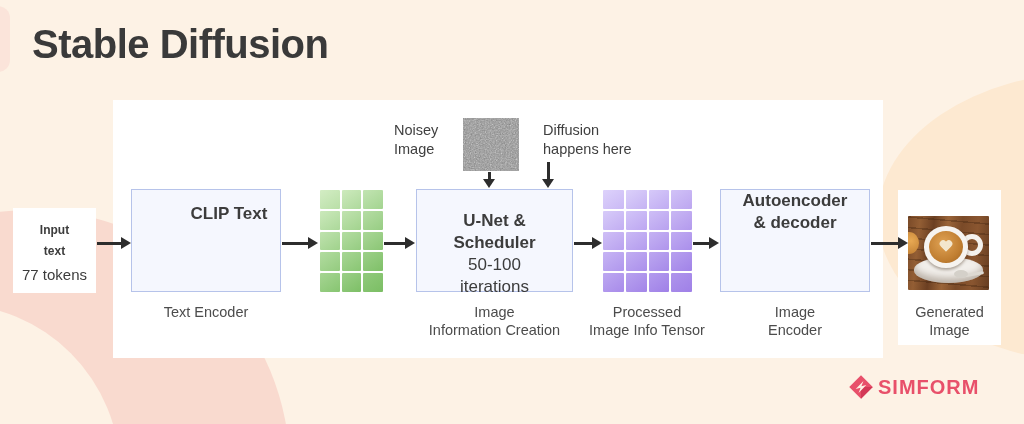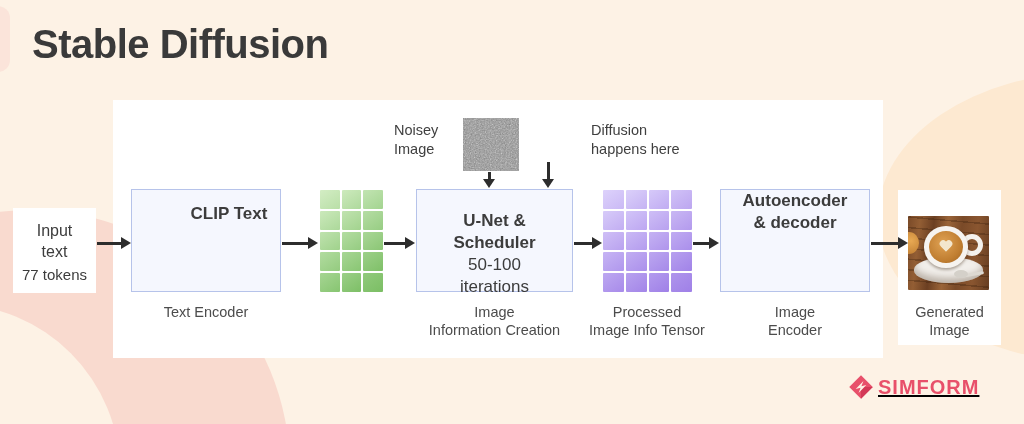--- a/index.html
+++ b/index.html
@@ -22,21 +22,21 @@
     font-size:40px;font-weight:700;color:#3a3a3a;letter-spacing:-0.5px;
   }
 
   .panel{position:absolute;left:113px;top:100px;width:770px;height:258px;background:#ffffff;}
 
   
   .input-card{
     position:absolute;left:13px;top:208px;width:83px;height:85px;background:#ffffff;
     text-align:center;color:#3c3c3c;padding-top:12px;box-sizing:border-box;
   }
-  .input-card .b{display:block;font-weight:400;font-size:16px;line-height:21px;}
+  .input-card .b{display:block;font-weight:700;font-size:12px;line-height:21px;}
   .input-card .s{display:block;font-size:15px;line-height:20px;margin-top:3px;}
 
   
   .fbox{
     position:absolute;top:189px;height:103px;background:#f5f7fe;border:1.5px solid #b6c3ea;
     box-sizing:border-box;text-align:center;color:#3c3c3c;
   }
   .fbox .t{display:block;font-weight:700;font-size:17px;line-height:22px;}
   .fbox .st{display:block;font-size:17px;line-height:22px;}
   .box-clip{left:131px;width:150px;padding-top:13px;padding-left:46px;}
@@ -57,21 +57,21 @@
   .cap-clip{left:131px;width:150px;}
   .cap-token{left:300px;width:103px;}
   .cap-unet{left:400px;width:189px;}
   .cap-tensor{left:572px;width:150px;}
   .cap-auto{left:720px;width:150px;}
   .cap-out{left:898px;width:103px;}
 
   
   .ann{position:absolute;top:121px;color:#3f3f3f;font-size:14.5px;line-height:19px;}
   .ann-noisy{left:394px;}
-  .ann-diff{left:543px;margin-left:48px;}
+  .ann-diff{left:543px;}
 
   .noise-img{position:absolute;left:463px;top:118px;width:56px;height:53px;}
 
   
   .harrow{position:absolute;height:16px;}
   .harrow .shaft{position:absolute;left:0;right:8px;top:6.5px;height:3px;background:#2d2d2d;}
   .harrow .head{
     position:absolute;right:0;top:2px;width:0;height:0;
     border-left:10px solid #2d2d2d;border-top:6px solid transparent;border-bottom:6px solid transparent;
   }
@@ -104,21 +104,21 @@
     background:#f6f3ef;box-shadow:0 2px 3px rgba(70,50,30,.4);}
   .coffee .latte{position:absolute;left:11%;top:11%;width:78%;height:78%;border-radius:50%;
     background:radial-gradient(circle at 42% 38%,#e0a254,#c07e31 62%,#9e6120);}
   .coffee .heart{position:absolute;left:50%;top:46%;width:12px;height:11px;transform:translate(-50%,-50%);}
   .coffee .heart::before,.coffee .heart::after{
     content:"";position:absolute;top:0;width:7px;height:11px;border-radius:7px 7px 0 0;background:#f3e6cd;}
   .coffee .heart::before{left:6px;transform:rotate(-45deg);transform-origin:0 100%;}
   .coffee .heart::after{left:-1px;transform:rotate(45deg);transform-origin:100% 100%;}
 
   
-  .logo{position:absolute;left:848px;top:374px;display:flex;align-items:center;gap:4px;text-decoration:underline;}
+  .logo{position:absolute;left:848px;top:374px;display:flex;align-items:center;gap:4px;}
   .logo-text{font-size:20px;font-weight:700;letter-spacing:1px;color:#e8506a;}
 </style>
 </head>
 <body>
 
 <div class="canvas">
 
   <div class="deco deco-peach"></div>
   <div class="deco deco-pink"></div>
   <div class="deco deco-cream"></div>

